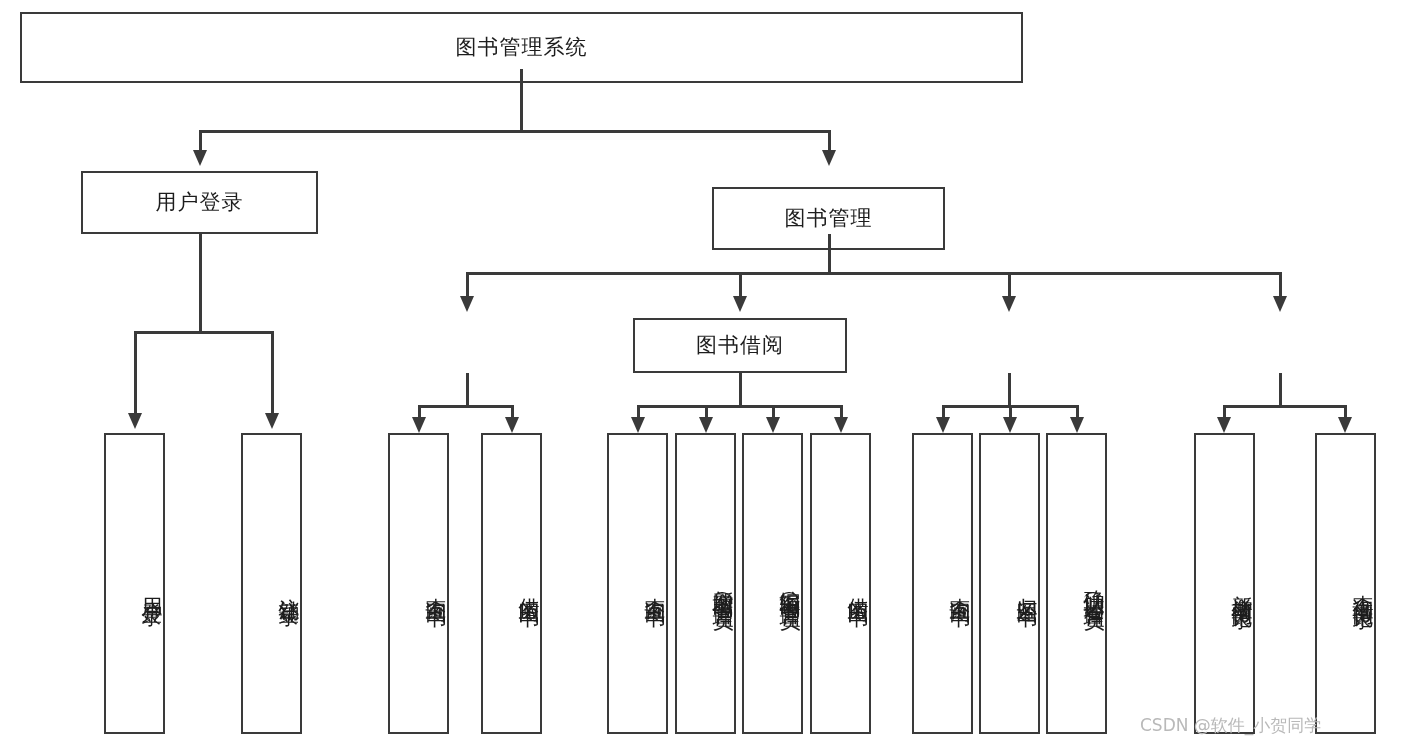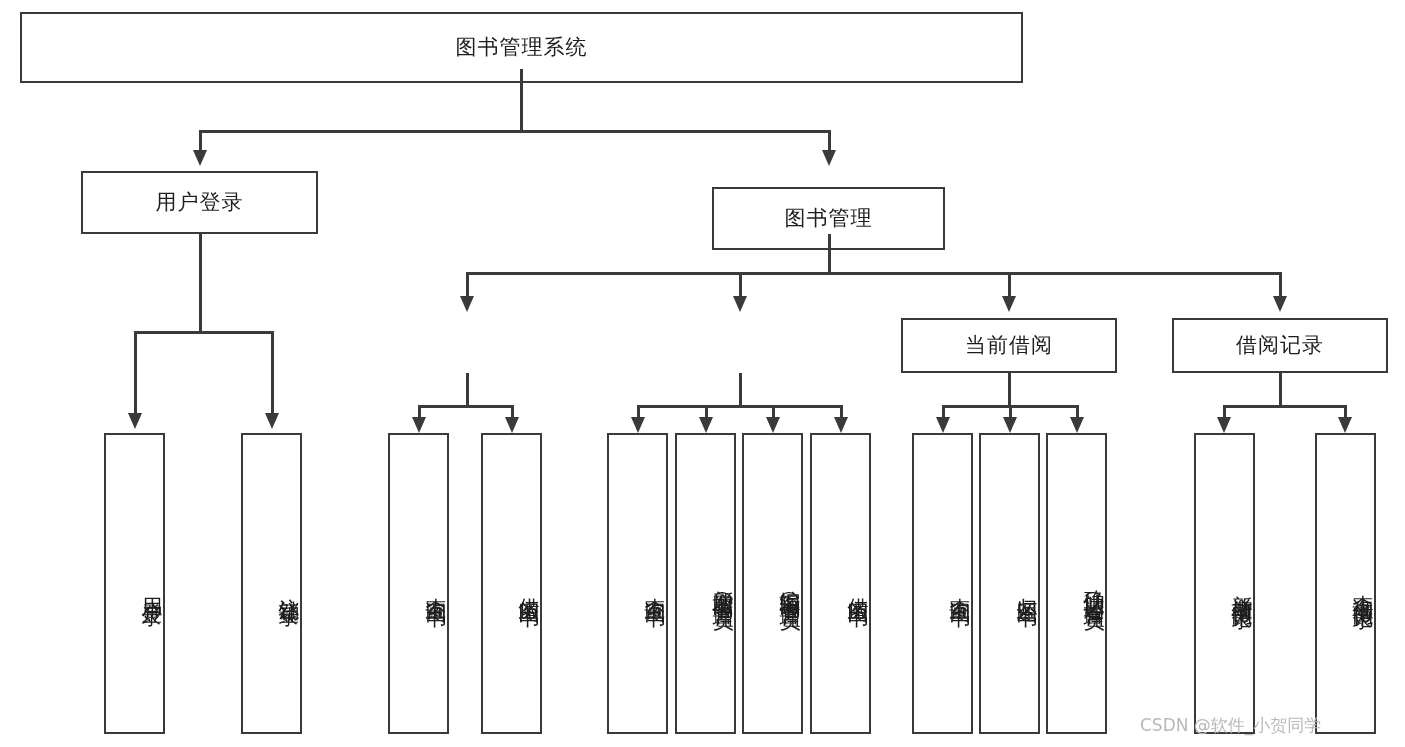--- a/index.html
+++ b/index.html
@@ -91,25 +91,22 @@
   <div class="conn h" style="left:466px;top:272px;width:814px;"></div>
   <div class="conn v" style="left:466px;top:272px;height:26px;"></div>
   <div class="arrow" style="left:460px;top:296px;"></div>
   <div class="conn v" style="left:739px;top:272px;height:26px;"></div>
   <div class="arrow" style="left:733px;top:296px;"></div>
   <div class="conn v" style="left:1008px;top:272px;height:26px;"></div>
   <div class="arrow" style="left:1002px;top:296px;"></div>
   <div class="conn v" style="left:1279px;top:272px;height:26px;"></div>
   <div class="arrow" style="left:1273px;top:296px;"></div>
 
-  <div class="node horiz" style="left:901px;top:318px;width:216px;height:55px;">
-    <span class="lbl">当前借阅</span>
-  </div>
-  <div class="node horiz" style="left:1172px;top:318px;width:216px;height:55px;">
-    <span class="lbl">借阅记录</span>
+  <div class="node horiz" style="left:633px;top:318px;width:214px;height:55px;">
+    <span class="lbl">图书借阅</span>
   </div>
 
   <div class="conn v" style="left:466px;top:373px;height:34px;"></div>
   <div class="conn h" style="left:418px;top:405px;width:95px;"></div>
   <div class="conn v" style="left:418px;top:405px;height:14px;"></div>
   <div class="arrow" style="left:412px;top:417px;"></div>
   <div class="conn v" style="left:511px;top:405px;height:14px;"></div>
   <div class="arrow" style="left:505px;top:417px;"></div>
 
   <div class="conn v" style="left:739px;top:373px;height:34px;"></div>

